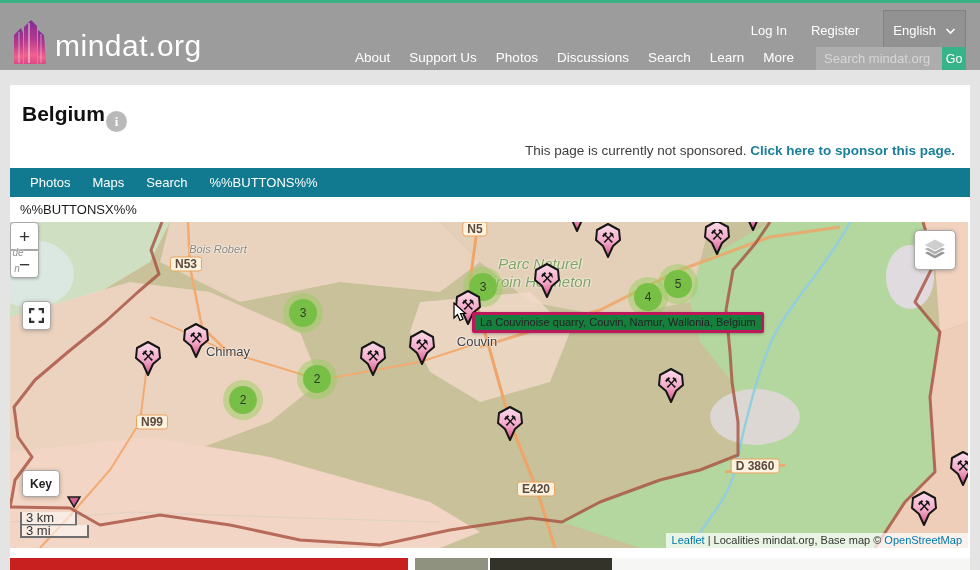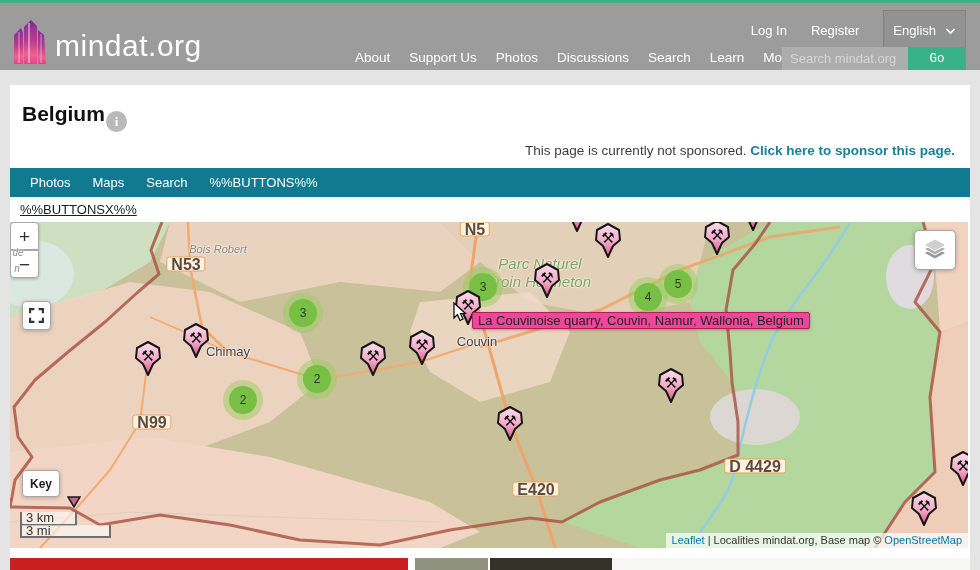--- a/index.html
+++ b/index.html
@@ -14,77 +14,77 @@
   .langbox  { background:#929292; border:1px solid #818181; color:#fff; font-size:13px;
               padding:12px 9px; display:flex; align-items:center; gap:9px; cursor:pointer; }
   .logo     { position:absolute; left:12px; top:16px; display:flex; align-items:flex-end; gap:7px; }
   .logotext { color:#fff; font-size:30px; letter-spacing:.5px; line-height:1; padding-bottom:4px; }
   .mainnav  { position:absolute; top:47px; right:186px; display:flex; gap:19px; }
   .navitem  { color:#fff; font-size:13.5px; cursor:pointer; white-space:nowrap; }
   .searcharea { position:absolute; top:44px; right:14px; display:flex; }
   .searcharea input { width:126px; height:23px; border:0; background:#adadad; color:#efefef;
               font-size:13px; padding:0 8px; outline:none; font-family:"Liberation Sans",sans-serif; }
   .searcharea input::placeholder { color:#d6d6d6; }
-  .gobtn    { width:58px; height:23px; border:0; background:#38b389; color:#fff; font-size:12.5px;
-              cursor:pointer; font-family:Liberation Mono, monospace; }
+  .gobtn    { width:24px; height:23px; border:0; background:#38b389; color:#fff; font-size:12.5px;
+              cursor:pointer; font-family:Liberation Sans, sans-serif; }
 
   
   .content  { position:absolute; left:10px; top:85px; width:960px; height:485px; background:#fff; overflow:hidden; }
   .pagetitle{ position:absolute; left:12px; top:17px; font-size:21px; font-weight:bold; color:#101010; }
   .infoicon { position:absolute; left:96px; top:26px; width:21px; height:21px; border-radius:50%;
               background:#b9b9b9; color:#fff; font-size:13px; font-weight:bold; text-align:center;
               line-height:21px; font-family:"Liberation Serif",serif; cursor:pointer; }
   .sponsorrow { position:absolute; top:58px; right:15px; font-size:13.5px; color:#3d3d3d; }
   .sponsorlink { color:#1a8099; font-weight:bold; cursor:pointer; }
   .tabbar   { position:absolute; top:83px; left:0; width:960px; height:29px; background:#127a90;
               display:flex; align-items:center; padding-left:9px; }
   .tabitem  { color:#fff; font-size:13px; padding:0 11px; cursor:pointer; white-space:nowrap; }
   .buttonsrow { position:absolute; top:112px; left:10px; height:25px; line-height:25px;
-              font-size:13px; color:#1c1c1c;text-decoration:underline; }
+              font-size:13px; color:#1c1c1c; }
 
   
   .map      { position:absolute; left:0; top:137px; width:958px; height:326px; background:#c8c199;
               overflow:hidden; cursor:default; }
   .map svg.base { position:absolute; left:0; top:0; }
   .place    { position:absolute; transform:translate(-50%,-50%); white-space:nowrap; z-index:3;
               text-shadow:0 0 2px #fff,0 0 2px #fff; }
   .place.town   { font-size:13px; color:#424242; }
   .place.hamlet { font-size:11px; font-style:italic; color:#8d8679; }
   .place.park   { font-size:15px; font-style:italic; color:#74a058; opacity:.9; }
   .place.edge   { font-size:10px; font-style:italic; color:#8f8f8f; }
   .badge    { position:absolute; transform:translate(-50%,-50%); background:#fdf2dd; border:1.5px solid #e8a35f;
-              border-radius:3px; color:#5c4a40; font-size:16px; font-weight:bold; padding:0 4px;
+              border-radius:3px; color:#5c4a40; font-size:12px; font-weight:bold; padding:0 4px;
               line-height:13px; z-index:4; }
   .cluster  { position:absolute; width:40px; height:40px; margin:-20px 0 0 -20px; border-radius:50%;
               background:rgba(154,205,98,.5); z-index:5; }
   .cluster span { position:absolute; left:6px; top:6px; width:28px; height:28px; border-radius:50%;
               background:#78bf45; color:#2e3a26; font-size:12px; text-align:center; line-height:28px; }
   .mk       { position:absolute; width:30px; height:36px; margin:-16px 0 0 -15px; z-index:6; }
-  .tooltip  { position:absolute; left:462px; top:90px; background:#ec4899; border:1px solid #be185d;
-              border-radius:2px; font-size:13px; color:#222; padding:1px 5px; line-height:13px;
+  .tooltip  { position:absolute; left:462px; top:90px; background:#15803d; border:3px solid #be185d;
+              border-radius:2px; font-size:11px; color:#222; padding:1px 5px; line-height:13px;
               white-space:nowrap; z-index:10; box-shadow:0 1px 3px rgba(0,0,0,.3); }
   .cursor   { position:absolute; left:443px; top:80px; z-index:11; }
 
   .lf-btn   { position:absolute; background:#fff; border:1px solid #a8a8a8; border-radius:4px;
               box-shadow:0 1px 4px rgba(0,0,0,.25); z-index:20; cursor:pointer; }
   .zoomctrl { left:12px; top:10px; width:29px; height:57px; z-index:20; }
   .zoomctrl .zb { position:absolute; left:0; width:29px; height:28px; background:#fff; border:1px solid #a8a8a8;
               font-size:19px; color:#333; text-align:center; line-height:27px; cursor:pointer;
               box-shadow:0 1px 3px rgba(0,0,0,.25); }
   .zb.in  { top:0; border-radius:4px 4px 0 0; }
   .zb.out { top:28px; border-radius:0 0 4px 4px; }
   .fsbtn    { left:12px; top:79px; width:29px; height:29px; display:flex; align-items:center; justify-content:center; }
   .layersbtn{ right:12px; top:8px; width:42px; height:40px; display:flex; align-items:center; justify-content:center; border-radius:5px; }
   .keybtn   { left:12px; top:248px; width:38px; height:27px; font-size:12px; font-weight:bold; color:#222;
               text-align:center; line-height:26px; }
   .keytip   { position:absolute; left:57px; top:274px; z-index:19; }
   .scale    { position:absolute; left:10px; background:rgba(255,255,255,.55); border:2px solid #6f6f6f;
               border-top:none; font-size:13px; color:#333; padding:0 0 0 4px; z-index:15; line-height:11px; }
   .scale.km { top:290px; width:57px; height:14px; }
-  .scale.mi { top:303px; width:91px; height:13px; }
+  .scale.mi { top:303px; width:69px; height:13px; }
   .attrib   { position:absolute; right:0; bottom:0; background:rgba(255,255,255,.72); font-size:11px;
               color:#333; padding:1px 6px 2px 6px; z-index:15; white-space:nowrap; }
   .attrib .lnk { color:#0078a8; cursor:pointer; }
 
   
   .photostrip { position:absolute; left:0; top:473px; width:960px; height:12px; background:#fff; }
   .photothumb { position:absolute; top:0; height:12px; }
 </style>
 </head>
 <body>
@@ -193,21 +193,21 @@
         <div class="place park" style="left: 530px; top: 41px;">Parc Naturel</div>
         <div class="place park" style="left: 527px; top: 59px;">Viroin Hermeton</div>
         <div class="place edge" style="left: 8px; top: 30px;">de</div>
         <div class="place edge" style="left: 7px; top: 46px;">n</div>
       </div>
     <div id="badges">
         <div class="badge" style="left: 176px; top: 42px;">N53</div>
         <div class="badge" style="left: 465px; top: 7px;">N5</div>
         <div class="badge" style="left: 130px; top: 200px; margin-left: 12px;">N99</div>
         <div class="badge" style="left: 526px; top: 267px;">E420</div>
-        <div class="badge" style="left: 745px; top: 244px;">D 4429</div>
+        <div class="badge" style="left: 745px; top: 244px;">D 3860</div>
       </div>
     <div id="clusters">
         <div class="cluster" style="left: 293px; top: 91px;">
           <span>3</span>
         </div>
         <div class="cluster" style="left: 473px; top: 65px;">
           <span>3</span>
         </div>
         <div class="cluster" style="left: 233px; top: 178px;">
           <span>2</span>

